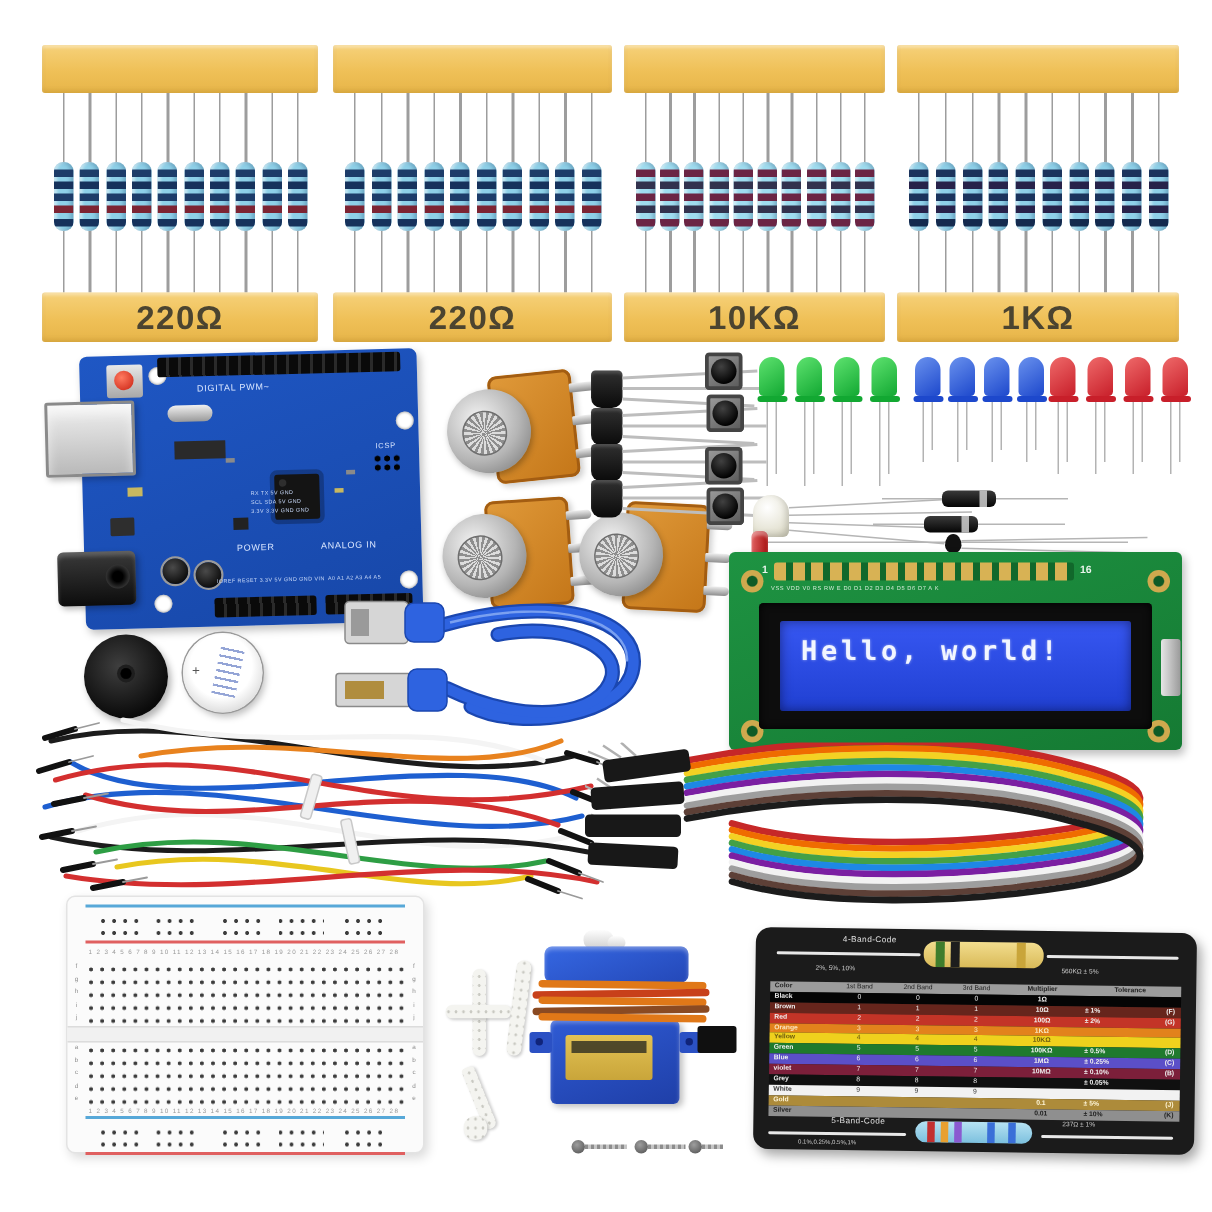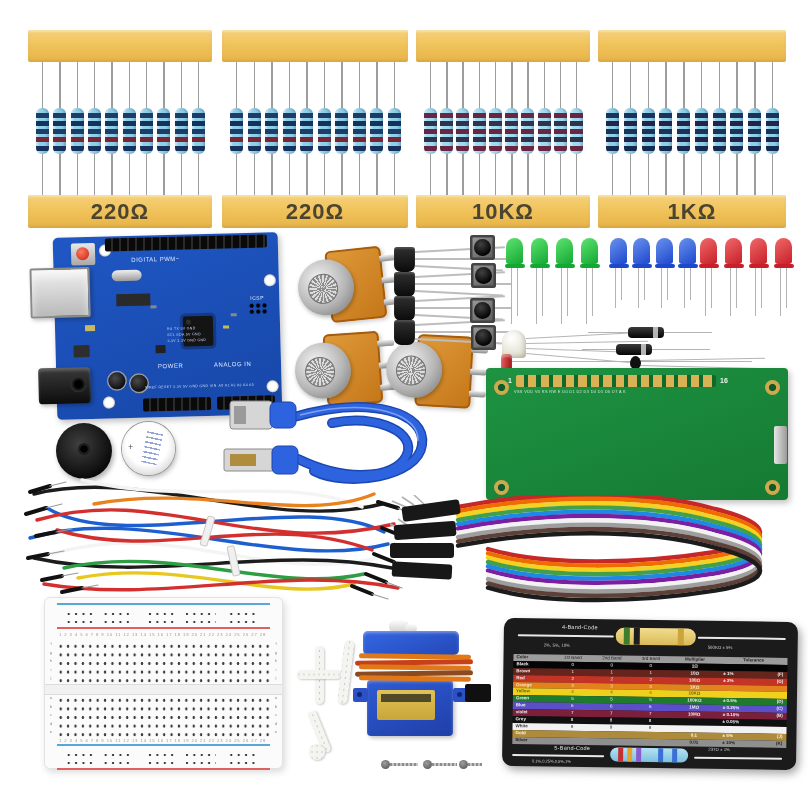--- a/index.html
+++ b/index.html
@@ -828,20 +828,25 @@
 
   <div class="abs lcd">
     <div class="lcd-hole" style="left:8px;top:12px"></div>
     <div class="lcd-hole" style="left:279px;top:12px"></div>
     <div class="lcd-hole" style="left:8px;top:112px"></div>
     <div class="lcd-hole" style="left:279px;top:112px"></div>
     <div class="lcd-pinnum" style="left:22px;top:9px">1</div>
     <div class="lcd-pins"></div>
     <div class="lcd-pinnum" style="left:234px;top:9px">16</div>
     <div class="lcd-pinlabels">VSS VDD V0 RS RW E D0 D1 D2 D3 D4 D5 D6 D7 A K</div>
+    <div class="lcd-bezel">
+      <div class="lcd-screen">
+        <div class="lcd-text">Hello, world!</div>
+      </div>
+    </div>
     <div class="lcd-tab"></div>
   </div>
 
   <div class="abs buzzer-black"></div>
   <div class="abs buzzer-white">
     <div class="buzzer-mark">+</div>
     <div class="buzzer-print"></div>
   </div>
 
   <svg class="abs" style="left:222px;top:393px" width="215" height="102" viewBox="0 0 215 102">

